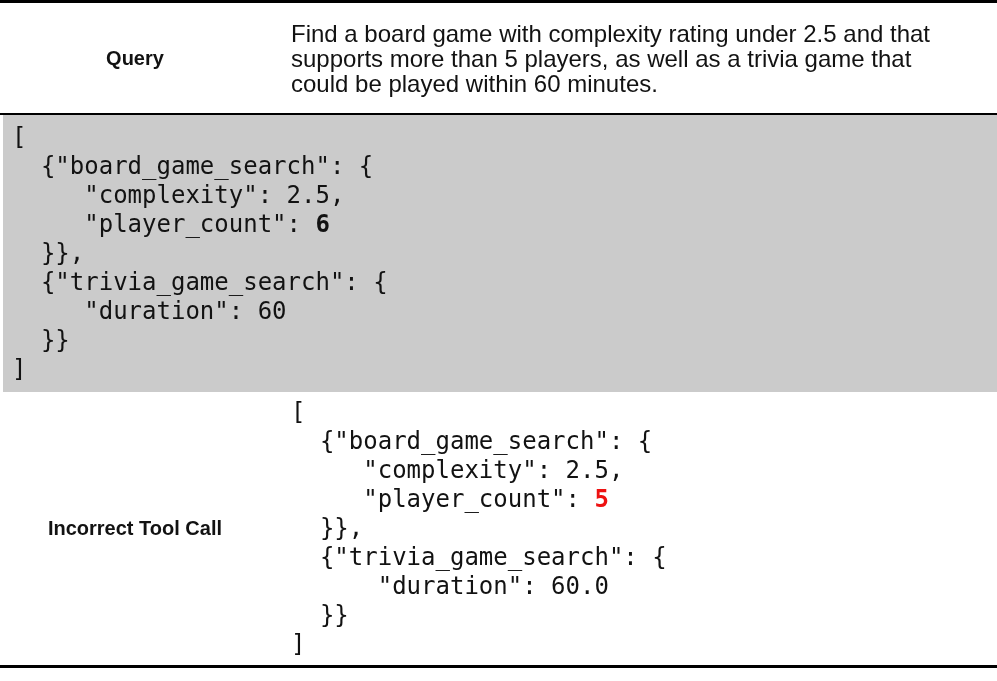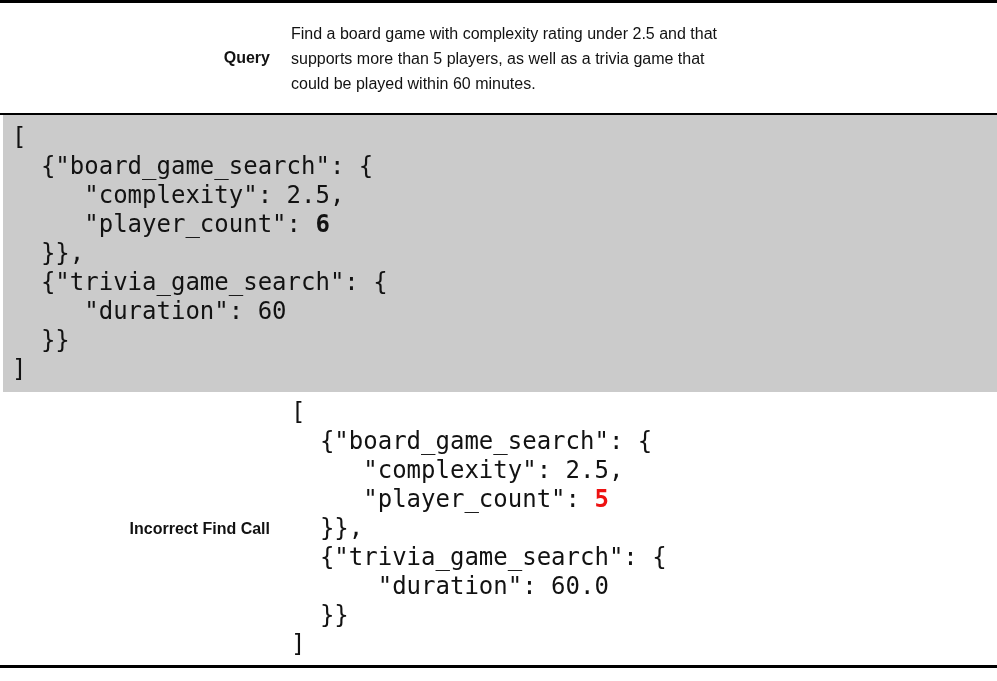--- a/index.html
+++ b/index.html
@@ -28,40 +28,40 @@
   .row-query { height: 110px; background: #ffffff; }
   .row-correct { height: 277px; }
   .row-incorrect { height: 273px; background: #ffffff; }
 
   .label-cell {
     width: 279px;
     box-sizing: border-box;
     padding-right: 9px;
     display: flex;
     align-items: center;
-    justify-content: flex-end;
+    justify-content: center;
     font-weight: bold;
-    font-size: 16px;
+    font-size: 20px;
     letter-spacing: 0;
     white-space: nowrap;
   }
   .col-divider {
     width: 3px;
     background: #ffffff;
     flex: 0 0 auto;
   }
   .content-cell {
     flex: 1;
     box-sizing: border-box;
     padding-left: 9px;
     display: flex;
     align-items: center;
   }
   .query-text {
-    font-size: 16px;
+    font-size: 24px;
     line-height: 25px;
     white-space: pre-line;
   }
   .code {
     margin: 0;
     font-family: "DejaVu Sans Mono", monospace;
     font-size: 24px;
     line-height: 29px;
     white-space: pre;
     color: #121212;
@@ -100,21 +100,21 @@
   }},
   {"trivia_game_search": {
      "duration": 60
   }}
 ]</span></pre>
     </div>
   </div>
 
   <div class="row row-incorrect">
     <div class="label-cell">
-      <span>Incorrect Find Call</span>
+      <span>Incorrect Tool Call</span>
     </div>
     <div class="col-divider"></div>
     <div class="content-cell">
       <pre class="code"><span>[
   {"board_game_search": {
      "complexity": 2.5,
      "player_count": </span><span class="val-error" style="color: rgb(238, 17, 17);">5</span><span>
   }},
   {"trivia_game_search": {
       "duration": 60.0

